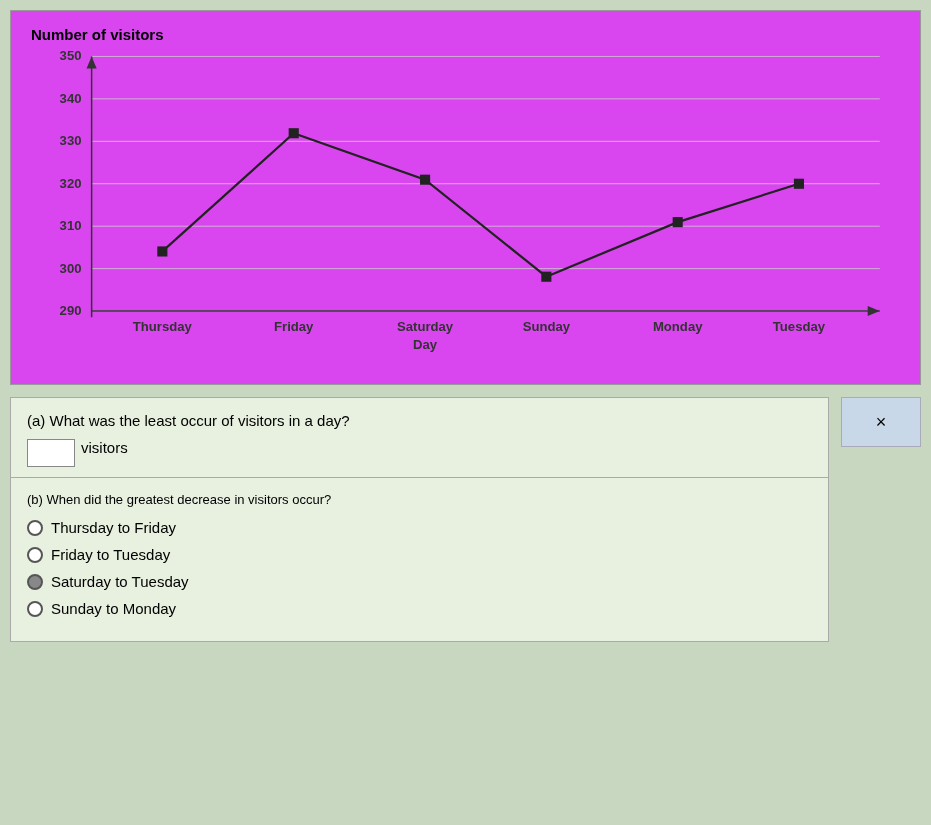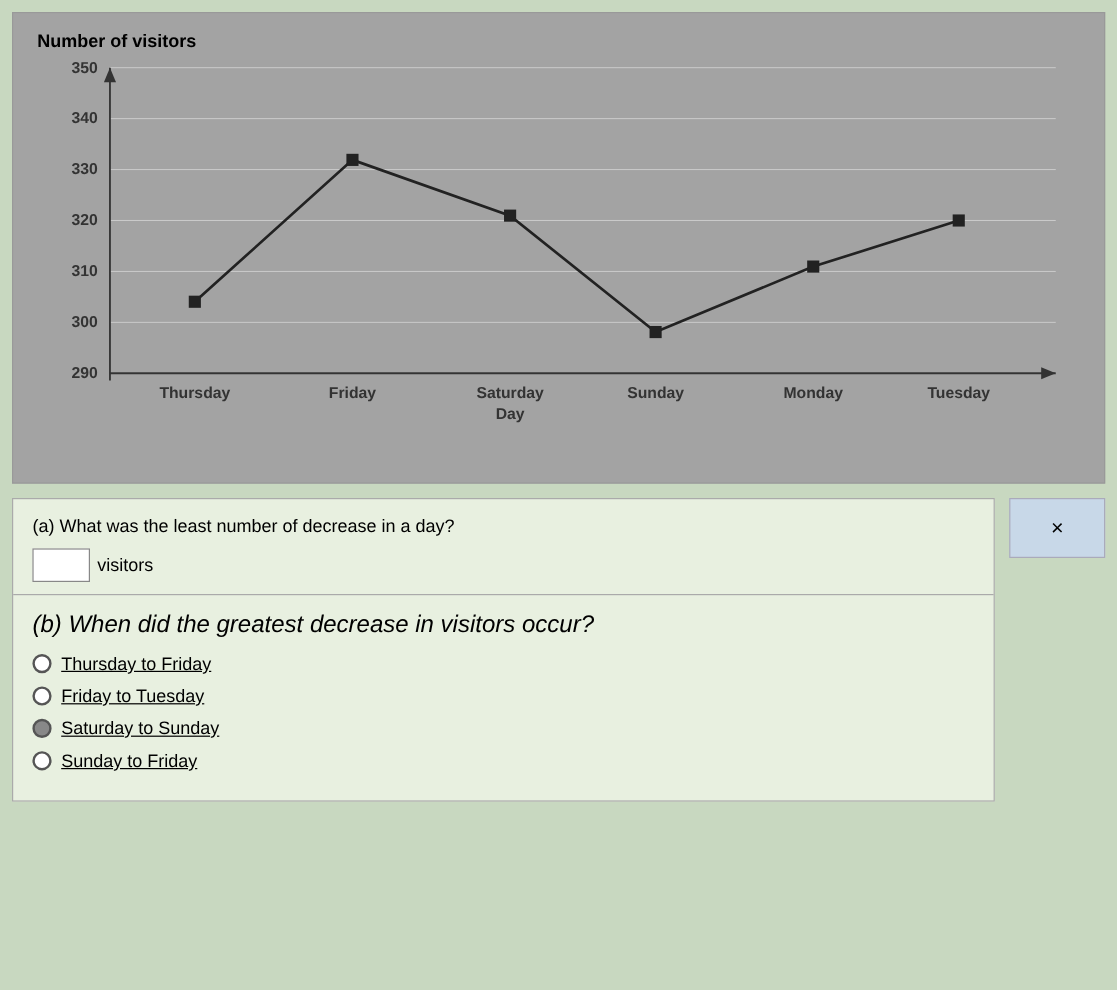--- a/index.html
+++ b/index.html
@@ -4,23 +4,23 @@
   <style>
     * { box-sizing: border-box; margin: 0; padding: 0; }
     body {
       background: #c8d8c0;
       font-family: Arial, sans-serif;
       width: 931px;
       min-height: 825px;
       padding: 10px;
     }
     .chart-container {
-      background: #a3a3a3;
+      background: #d946ef;
       border: 1px solid #999;
-      padding: 15px 20px 34px 20px;
+      padding: 15px 20px 16px 20px;
       margin-bottom: 12px;
       position: relative;
     }
     .chart-title {
       font-size: 15px;
       font-weight: bold;
       margin-bottom: 5px;
     }
     .chart-area {
       position: relative;
@@ -46,49 +46,46 @@
     .question-a {
       padding: 14px 16px 10px 16px;
       border-bottom: 1px solid #aaa;
     }
     .question-a-text {
       font-size: 15px;
       margin-bottom: 10px;
     }
     .answer-a {
       display: flex;
-      align-items: center;
       gap: 6px;
     }
     .input-box {
       border: 1px solid #888;
       background: white;
       width: 48px;
       height: 28px;
       display: inline-block;
     }
     .visitors-label {
       font-size: 15px;
     }
     .question-b {
       padding: 14px 16px;
     }
     .question-b-text {
-      font-size: 20px;
+      font-size: 13px;
       margin-bottom: 12px;
-      font-style: italic;
     }
     .radio-option {
       display: flex;
-      align-items: flex-start;
+      align-items: flex-end;
       gap: 8px;
       margin-bottom: 10px;
       font-size: 15px;
       cursor: pointer;
-      text-decoration: underline;
     }
     .radio-circle {
       width: 16px;
       height: 16px;
       border-radius: 50%;
       border: 2px solid #555;
       background: white;
       display: inline-block;
       flex-shrink: 0;
     }
@@ -161,43 +158,43 @@
       <rect x="755" y="121" width="10" height="10" fill="#222"></rect>
     </svg>
   </div>
 </div>
 
 <div class="bottom-section">
 
   <div class="questions-box">
 
     <div class="question-a">
-      <div class="question-a-text">(a) What was the least number of decrease in a day?</div>
+      <div class="question-a-text">(a) What was the least occur of visitors in a day?</div>
       <div class="answer-a">
         <div class="input-box"></div>
         <span class="visitors-label">visitors</span>
       </div>
     </div>
 
     <div class="question-b">
       <div class="question-b-text">(b) When did the greatest decrease in visitors occur?</div>
 
       <div class="radio-option">
         <div class="radio-circle"></div>
         <span>Thursday to Friday</span>
       </div>
       <div class="radio-option">
         <div class="radio-circle"></div>
         <span>Friday to Tuesday</span>
       </div>
       <div class="radio-option">
         <div class="radio-circle selected"></div>
-        <span>Saturday to Sunday</span>
+        <span>Saturday to Tuesday</span>
       </div>
       <div class="radio-option">
         <div class="radio-circle"></div>
-        <span>Sunday to Friday</span>
+        <span>Sunday to Monday</span>
       </div>
     </div>
   </div>
 
   <div class="x-button">×</div>
 </div>
 
 </body></html>

